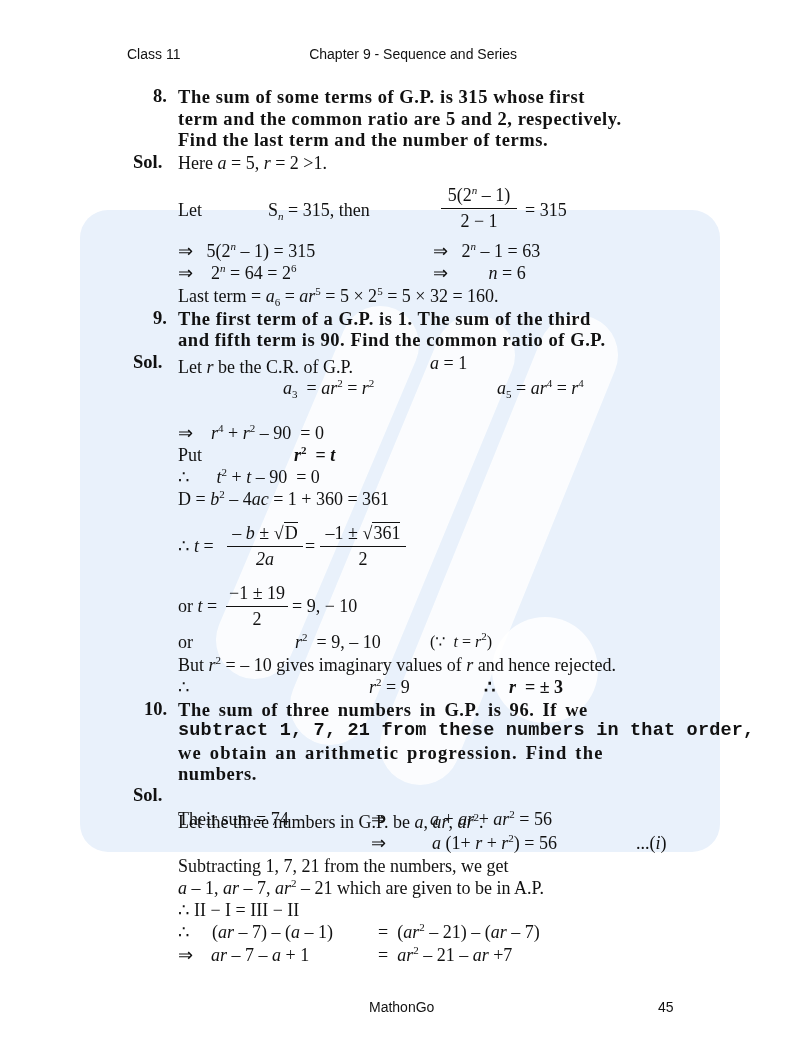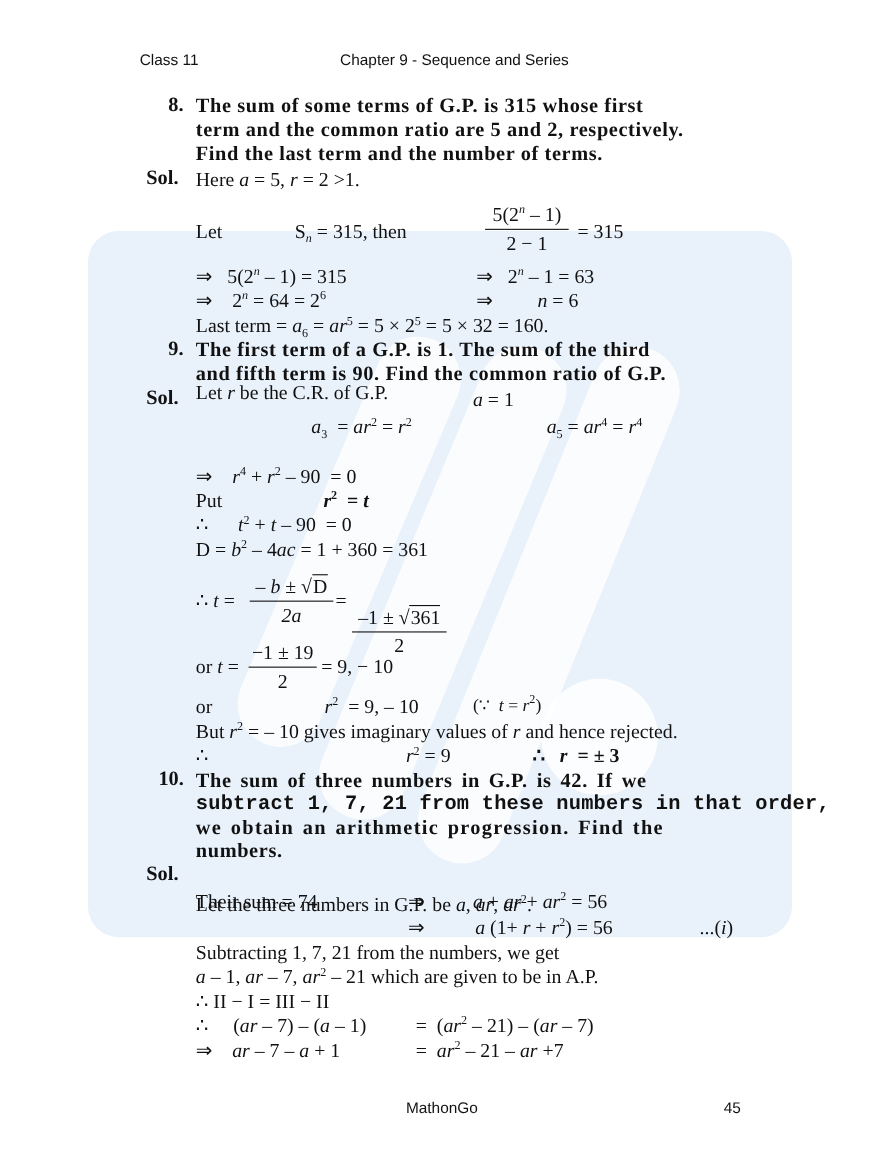--- a/index.html
+++ b/index.html
@@ -73,60 +73,60 @@
     <div class="line" style="left:433px; top:240px;">⇒ &nbsp; 2<sup><i>n</i></sup> – 1 = 63</div>
     <div class="line" style="left:178px; top:262px;">⇒ &nbsp;&nbsp; 2<sup><i>n</i></sup> = 64 = 2<sup>6</sup></div>
     <div class="line" style="left:433px; top:262px;">⇒ &nbsp;&nbsp;&nbsp;&nbsp;&nbsp;&nbsp;&nbsp; <i>n</i> = 6</div>
     <div class="line" style="left:178px; top:285px;">Last term = <i>a</i><sub>6</sub> = <i>ar</i><sup>5</sup> = 5 × 2<sup>5</sup> = 5 × 32 = 160.</div>
 
     <div class="qnum" style="left:153px; top:308px;">9.</div>
     <div class="line q" style="left:178px; top:308px;">The first term of a G.P. is 1. The sum of the third</div>
     <div class="line q" style="left:178px; top:329px;">and fifth term is 90. Find the common ratio of G.P.</div>
 
     <div class="sol" style="top:352px;">Sol.</div>
-    <div class="line" style="left:178px; top:346px;">Let <i>r</i> be the C.R. of G.P.</div>
+    <div class="line" style="left:178px; top:356px;">Let <i>r</i> be the C.R. of G.P.</div>
     <div class="line" style="left:430px; top:352px;"><i>a</i> = 1</div>
 
     <div class="line" style="left:283px; top:377px;"><i>a</i><sub>3</sub> &nbsp;= <i>ar</i><sup>2</sup> = <i>r</i><sup>2</sup></div>
     <div class="line" style="left:497px; top:377px;"><i>a</i><sub>5</sub> = <i>ar</i><sup>4</sup> = <i>r</i><sup>4</sup></div>
 
     <div class="line" style="left:178px; top:422px;">⇒ &nbsp;&nbsp; <i>r</i><sup>4</sup> + <i>r</i><sup>2</sup> – 90 &nbsp;= 0</div>
     <div class="line" style="left:178px; top:444px;">Put</div>
     <div class="line" style="left:294px; top:444px; font-weight:bold;"><i>r</i><sup>2</sup> &nbsp;= <i>t</i></div>
     <div class="line" style="left:178px; top:466px;">∴ &nbsp;&nbsp;&nbsp;&nbsp; <i>t</i><sup>2</sup> + <i>t</i> – 90 &nbsp;= 0</div>
     <div class="line" style="left:178px; top:488px;">D = <i>b</i><sup>2</sup> – 4<i>ac</i> = 1 + 360 = 361</div>
 
     <div class="line" style="left:178px; top:535px;">∴ <i>t</i> =</div>
     <div class="frac" style="left:227px; top:522px; width:76px;">
       <span class="num"><i>–</i> <i>b</i> ± √<span class="sqrt">D</span></span>
       <span class="den"><i>2a</i></span>
     </div>
     <div class="line" style="left:305px; top:535px;">=</div>
-    <div class="frac" style="left:320px; top:522px; width:86px;margin-top:28px;">
+    <div class="frac" style="left:320px; top:522px; width:86px;">
       <span class="num">–1 ± √<span class="sqrt">361</span></span>
       <span class="den">2</span>
     </div>
 
     <div class="line" style="left:178px; top:595px;">or <i>t</i> =</div>
     <div class="frac" style="left:226px; top:582px; width:62px;">
       <span class="num">−1 ± 19</span>
       <span class="den">2</span>
     </div>
     <div class="line" style="left:292px; top:595px;">= 9, − 10</div>
 
     <div class="line" style="left:178px; top:631px;">or</div>
     <div class="line" style="left:295px; top:631px;"><i>r</i><sup>2</sup> &nbsp;= 9, – 10</div>
     <div class="line" style="left:430px; top:631px; font-size:16px;">(∵ &nbsp;<i>t</i> = <i>r</i><sup>2</sup>)</div>
     <div class="line" style="left:178px; top:654px;">But <i>r</i><sup>2</sup> = – 10 gives imaginary values of <i>r</i> and hence rejected.</div>
     <div class="line" style="left:178px; top:676px;">∴</div>
     <div class="line" style="left:369px; top:676px;"><i>r</i><sup>2</sup> = 9</div>
     <div class="line" style="left:484px; top:676px;font-weight:bold;">∴ &nbsp;&nbsp;<i>r</i> &nbsp;= ± 3</div>
 
     <div class="qnum" style="left:144px; top:699px;">10.</div>
-    <div class="line q" style="left:178px; top:699px; word-spacing:3px;">The sum of three numbers in G.P. is 42. If we</div>
+    <div class="line q" style="left:178px; top:699px; word-spacing:3px;">The sum of three numbers in G.P. is 96. If we</div>
     <div class="line q" style="left:178px; top:720px; letter-spacing:0.2px;font-family:Liberation Mono, monospace;">subtract 1, 7, 21 from these numbers in that order,</div>
     <div class="line q" style="left:178px; top:742px; letter-spacing:1.2px; word-spacing:2px;">we obtain an arithmetic progression. Find the</div>
     <div class="line q" style="left:178px; top:763px;">numbers.</div>
 
     <div class="sol" style="top:785px;">Sol.</div>
     <div class="line" style="left:178px; top:811px;font-family:Liberation Serif, serif;">Let the three numbers in G.P. be <i>a</i>, <i>ar</i>, <i>ar</i><sup>2</sup>.</div>
 
     <div class="line" style="left:178px; top:808px;">Their sum = 74</div>
     <div class="line" style="left:371px; top:808px;">⇒</div>
     <div class="line" style="left:430px; top:808px;"><i>a</i> + <i>ar</i> + <i>ar</i><sup>2</sup> = 56</div>

